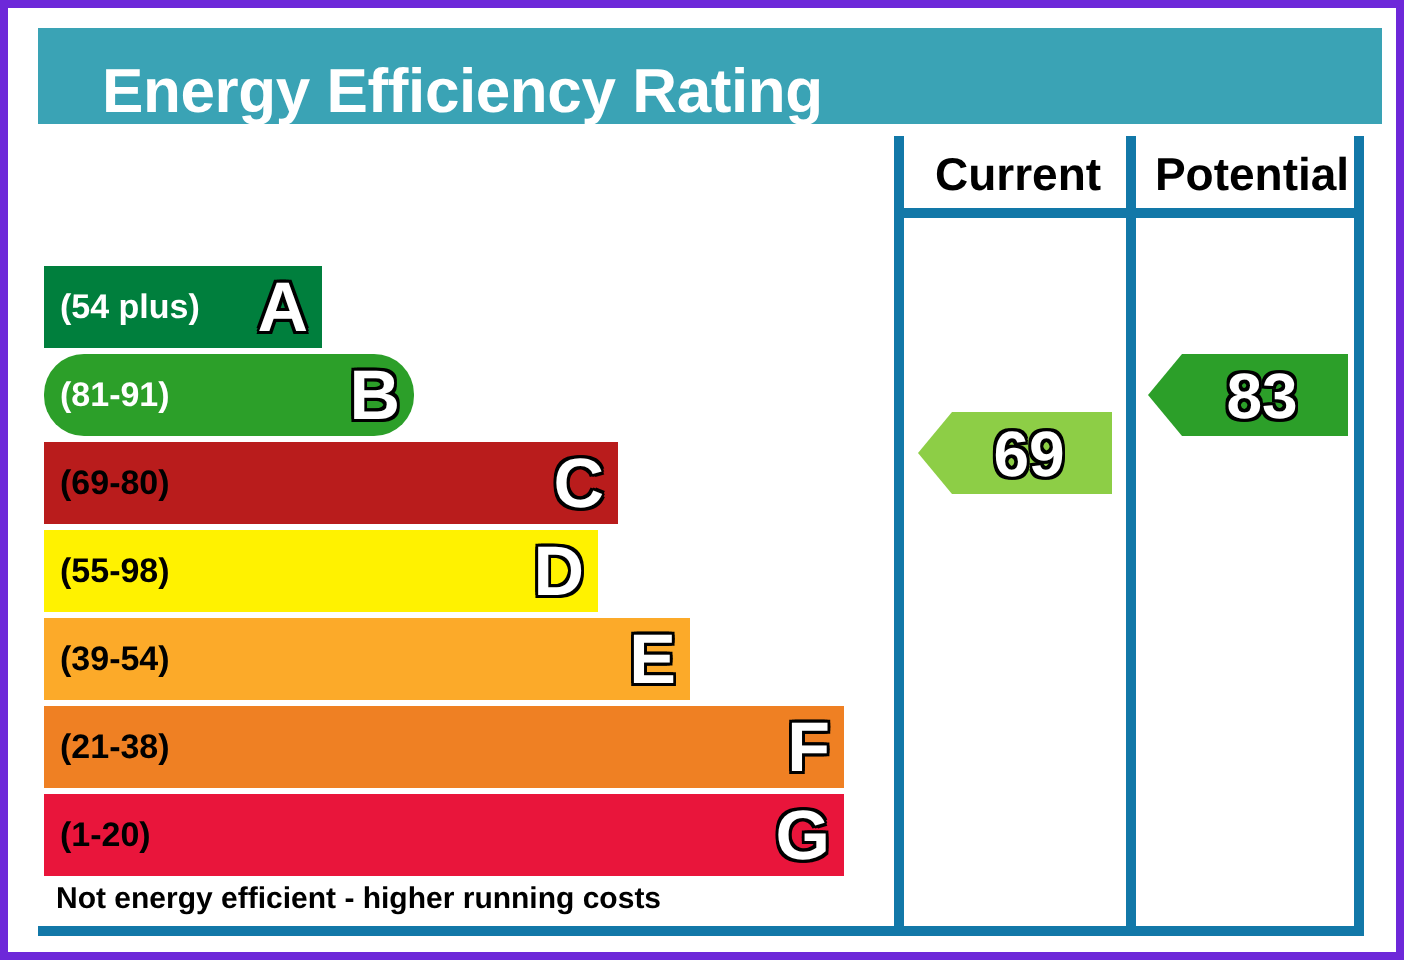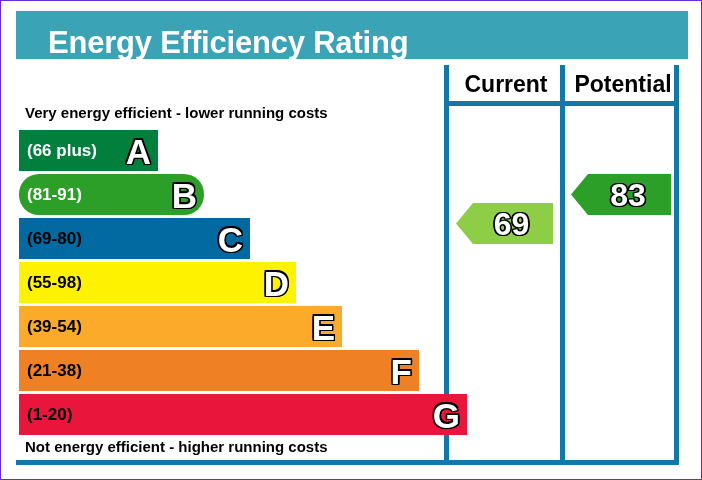--- a/index.html
+++ b/index.html
@@ -10,21 +10,21 @@
   body {
     font-family: "Liberation Sans", sans-serif;
   }
 
   #epc {
     position: relative;
     width: 702px;
     height: 480px;
     background: #ffffff;
     box-sizing: border-box;
-    border: 1px solid #6d28d9;
+    border: 4px solid #6d28d9;
     overflow: hidden;
   }
 
   
   .title-bar {
     position: absolute;
     left: 15px;
     top: 10px;
     width: 672px;
     height: 48px;
@@ -155,49 +155,48 @@
 
   <div class="col-head potential">Potential</div>
   <div class="col-head current">Current</div>
 
   <div class="rule vline v-left"></div>
   <div class="rule vline v-mid"></div>
   <div class="rule vline v-right"></div>
   <div class="rule hline h-head"></div>
   <div class="rule hline h-bottom"></div>
 
-  <div class="caption top">Very energy efficient - lower running costs</div>
   <div class="caption bottom">Not energy efficient - higher running costs</div>
 
   <div id="bands-layer">
       <div class="band" style="top: 129px; width: 139px; background: rgb(0, 127, 61);">
-        <span class="band-range" style="color: rgb(255, 255, 255);">(66 plus)</span>
+        <span class="band-range" style="color: rgb(255, 255, 255);">(54 plus)</span>
         <span class="band-letter">A</span>
       </div>
       <div class="band" style="top: 173px; width: 185px; background: rgb(44, 159, 41); border-radius: 20px;">
         <span class="band-range" style="color: rgb(255, 255, 255);">(81-91)</span>
         <span class="band-letter">B</span>
       </div>
-      <div class="band" style="top: 217px; width: 231px; background: #0369a1;">
+      <div class="band" style="top: 217px; width: 259px; background: #b91c1c; padding-left: 28px;">
         <span class="band-range" style="color: rgb(0, 0, 0);">(69-80)</span>
         <span class="band-letter">C</span>
       </div>
       <div class="band" style="top: 261px; width: 277px; background: rgb(255, 242, 0);">
         <span class="band-range" style="color: rgb(0, 0, 0);">(55-98)</span>
         <span class="band-letter">D</span>
       </div>
       <div class="band" style="top: 305px; width: 323px; background: rgb(252, 170, 41);">
         <span class="band-range" style="color: rgb(0, 0, 0); text-align: center;">(39-54)</span>
         <span class="band-letter">E</span>
       </div>
       <div class="band" style="top: 349px; width: 400px; background: rgb(239, 128, 35);">
         <span class="band-range" style="color: rgb(0, 0, 0);">(21-38)</span>
         <span class="band-letter">F</span>
       </div>
-      <div class="band" style="top: 393px; width: 448px; background: rgb(233, 21, 59);">
+      <div class="band" style="top: 393px; width: 400px; background: rgb(233, 21, 59);">
         <span class="band-range" style="color: rgb(0, 0, 0);">(1-20)</span>
         <span class="band-letter">G</span>
       </div>
     </div>
   <div id="arrows-layer">
       <div class="arrow" style="left: 455px; width: 97px; top: 202px; background: rgb(141, 206, 70);">
         <span class="arrow-value">69</span>
       </div>
       <div class="arrow" style="left: 570px; width: 100px; top: 173px; background: rgb(44, 159, 41);">
         <span class="arrow-value">83</span>

